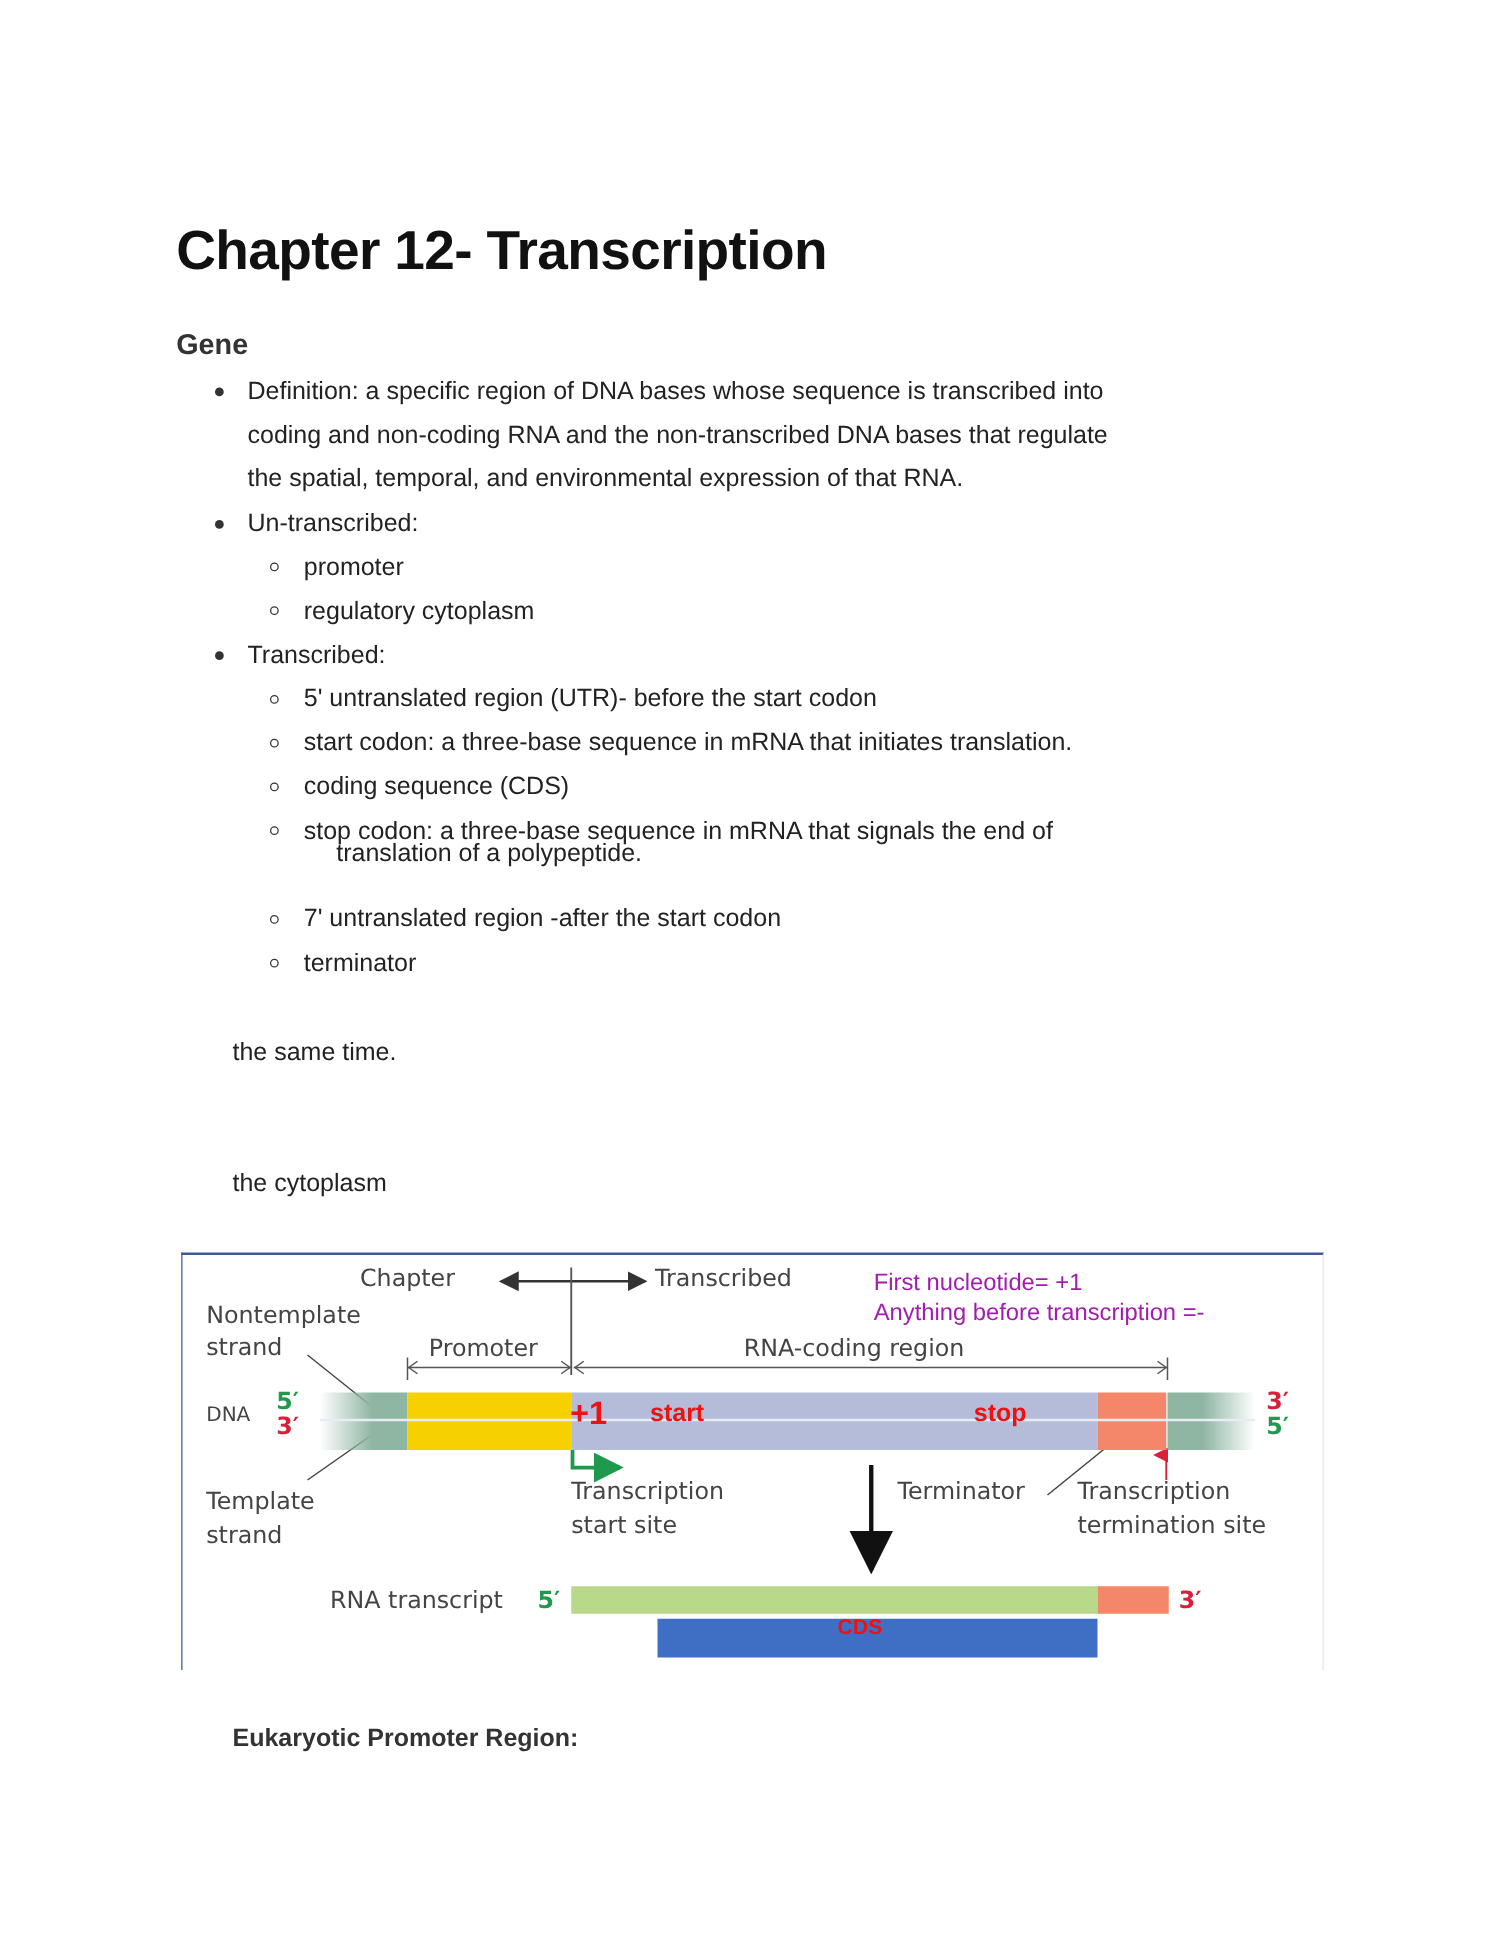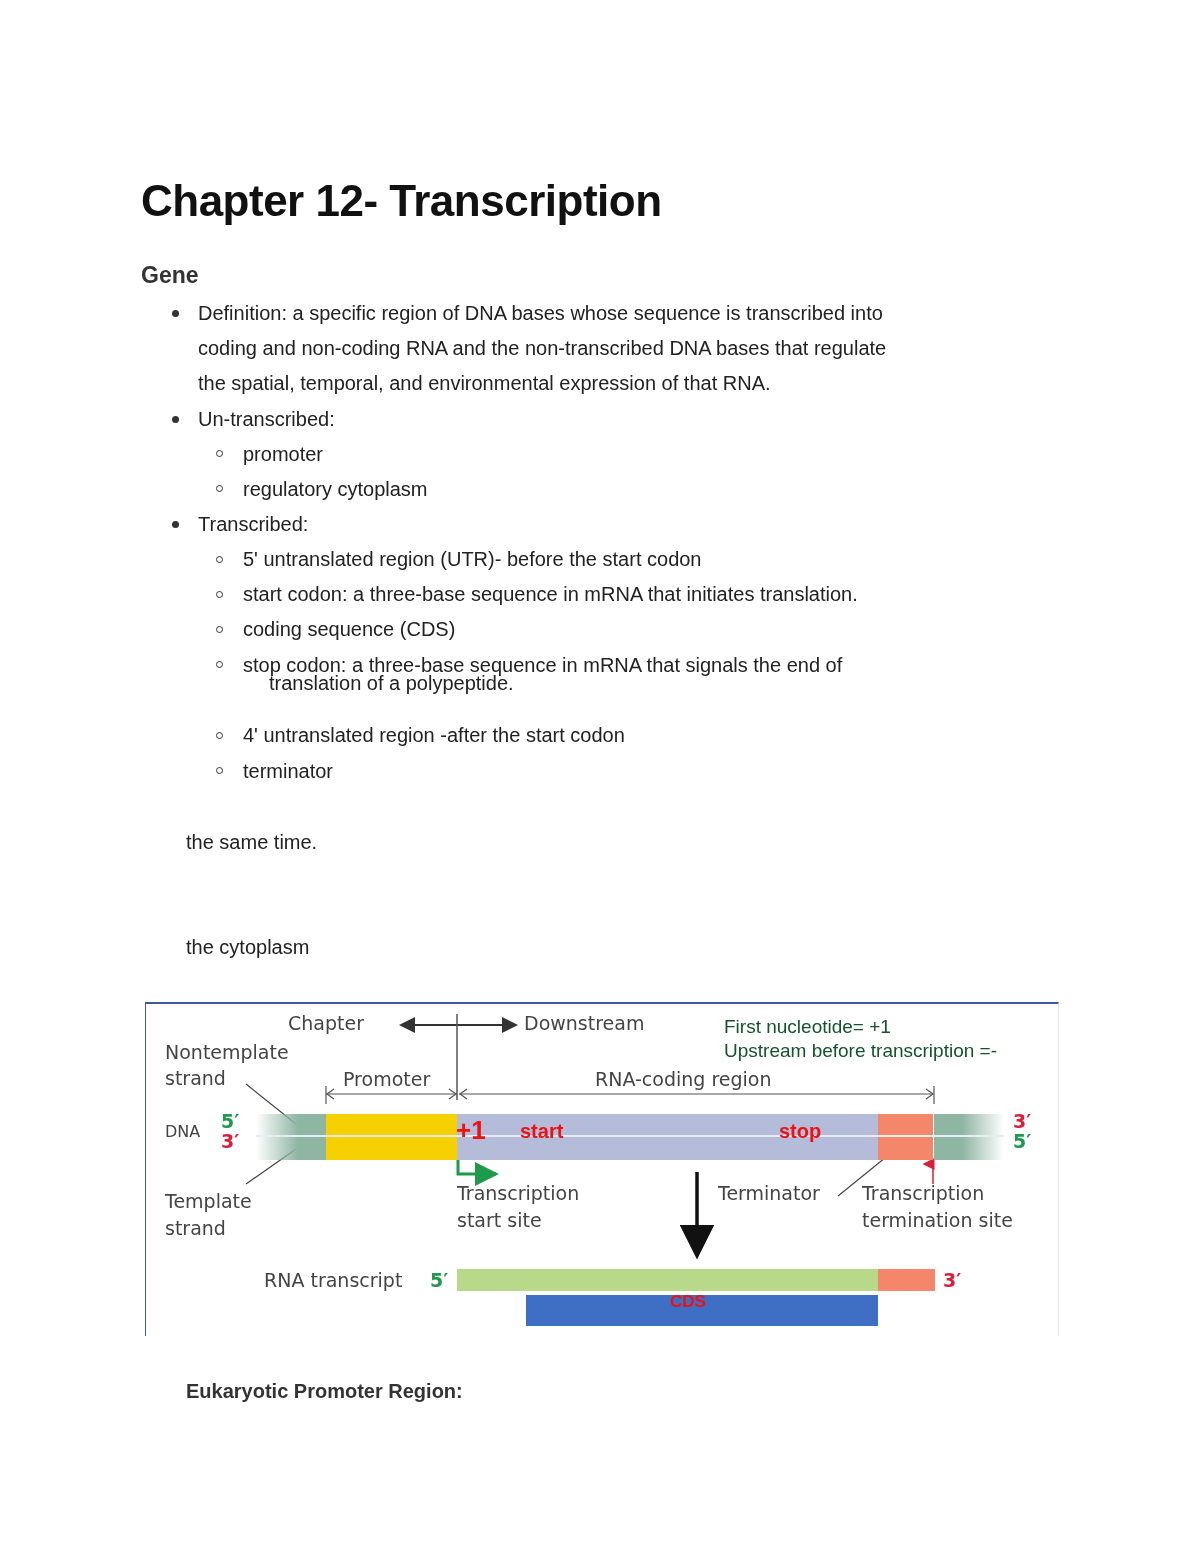--- a/index.html
+++ b/index.html
@@ -12,21 +12,21 @@
   .bullet { position: absolute; width: 7px; height: 7px; border-radius: 50%; background: #333; }
   .circle { position: absolute; width: 5px; height: 5px; border-radius: 50%; border: 1.6px solid #333; }
   .para { position: absolute; left: 186px; font-size: 20px; line-height: 35px; color: #222; width: 870px; }
   .h3 { position: absolute; left: 186px; top: 1380px; font-size: 20px; font-weight: bold; color: #333; }
 
   
   .diagram { position: absolute; left: 145px; top: 1002px; width: 914px; height: 334px;
              border-top: 2px solid #3d5a9c; border-left: 1px solid #3d5a9c; border-right: 1px solid #e3e6ee;
              box-sizing: border-box; background: #fff; }
   .d-text { position: absolute; font-family: "DejaVu Sans", sans-serif; font-size: 19px; color: #444; white-space: nowrap; }
-  .d-blue { position: absolute; font-family: "Liberation Sans", sans-serif; font-size: 19px; color: #14532d; white-space: nowrap; margin-left: 25px; }
+  .d-blue { position: absolute; font-family: "Liberation Sans", sans-serif; font-size: 19px; color: #a21caf; white-space: nowrap; }
   .d-red { position: absolute; font-family: "Liberation Sans", sans-serif; font-weight: bold; color: #ee1111; white-space: nowrap; }
   .prime-g { color: #1f9a4d; font-weight: bold; }
   .prime-r { color: #d8203a; font-weight: bold; }
   .seg { position: absolute; }
   .strandline { position: absolute; height: 2px; background: #e8ecf4; }
   svg.overlay { position: absolute; left: 0; top: 0; }
 </style>
 </head>
 <body>
 
@@ -51,21 +51,21 @@
   <span class="circle" style="left:216px; top:556px;"></span>
   <div class="li" style="left:243px; top:542px;">5' untranslated region (UTR)- before the start codon</div>
   <span class="circle" style="left:216px; top:591px;"></span>
   <div class="li" style="left:243px; top:577px;">start codon: a three-base sequence in mRNA that initiates translation.</div>
   <span class="circle" style="left:216px; top:626px;"></span>
   <div class="li" style="left:243px; top:612px;">coding sequence (CDS)</div>
   <span class="circle" style="left:216px; top:661px;"></span>
   <div class="li" style="left:243px; top:648px;">stop codon: a three-base sequence in mRNA that signals the end of</div>
   <div class="li" style="left:243px; top:666px;margin-left:26px;">translation of a polypeptide.</div>
   <span class="circle" style="left:216px; top:732px;"></span>
-  <div class="li" style="left:243px; top:718px;">4' untranslated region -after the start codon</div>
+  <div class="li" style="left:243px; top:718px;">7' untranslated region -after the start codon</div>
   <span class="circle" style="left:216px; top:767px;"></span>
   <div class="li" style="left:243px; top:754px;">terminator</div>
 </div>
 
 <div class="para" style="top:825px;">
   <div>the same time.</div>
 </div>
 <div class="para" style="top:930px;">
   <div>the cytoplasm</div>
 </div>
@@ -109,23 +109,23 @@
     <path d="M312,156 L312,170 L350,170" stroke="#1f9a4d" stroke-width="3" fill="none" marker-end="url(#ahg)"></path>
 
     <line x1="692" y1="192" x2="750" y2="145" stroke="#444" stroke-width="1.2"></line>
 
     <line x1="787" y1="180" x2="787" y2="160" stroke="#d8203a" stroke-width="1.5" marker-end="url(#ahr)"></line>
 
     <line x1="551" y1="168" x2="551" y2="252" stroke="#111" stroke-width="3.5" marker-end="url(#ahk)"></line>
   </svg>
 
   <div class="d-text" style="left:142px; top:8px;">Chapter</div>
-  <div class="d-text" style="left:378px; top:8px;">Downstream</div>
+  <div class="d-text" style="left:378px; top:8px;">Transcribed</div>
   <div class="d-blue" style="left:553px; top:12px;">First nucleotide= +1</div>
-  <div class="d-blue" style="left:553px; top:36px;">Upstream before transcription =-</div>
+  <div class="d-blue" style="left:553px; top:36px;">Anything before transcription =-</div>
   <div class="d-text" style="left:19px; top:37px;">Nontemplate</div>
   <div class="d-text" style="left:19px; top:63px;">strand</div>
   <div class="d-text" style="left:197px; top:64px;">Promoter</div>
   <div class="d-text" style="left:449px; top:64px;">RNA-coding region</div>
 
   <div class="d-text" style="left:19px; top:118px; font-size:16px;">DNA</div>
   <div class="d-text prime-g" style="left:75px; top:106px; font-size:19px;">5′</div>
   <div class="d-text prime-r" style="left:75px; top:126px; font-size:19px;">3′</div>
 
   <div class="seg" style="left:110px; top:110px; width:70px; height:46px; background:linear-gradient(to right, rgba(143,181,163,0), #8fb5a3 60%);"></div>

